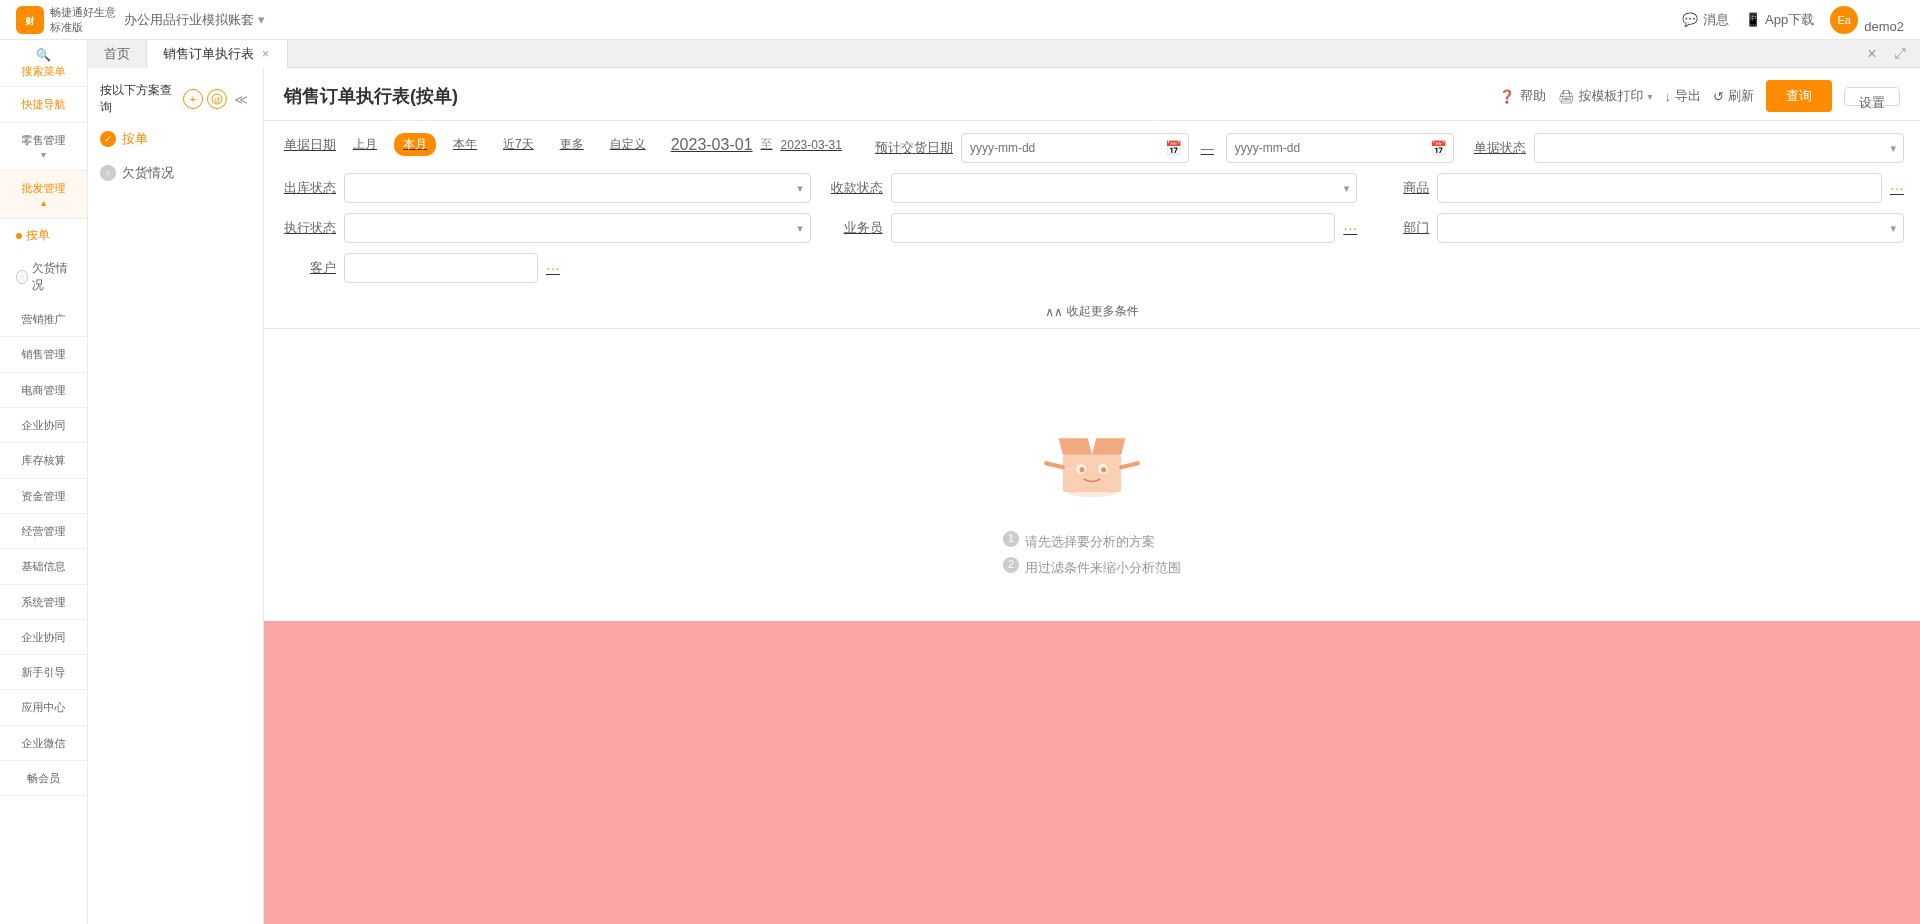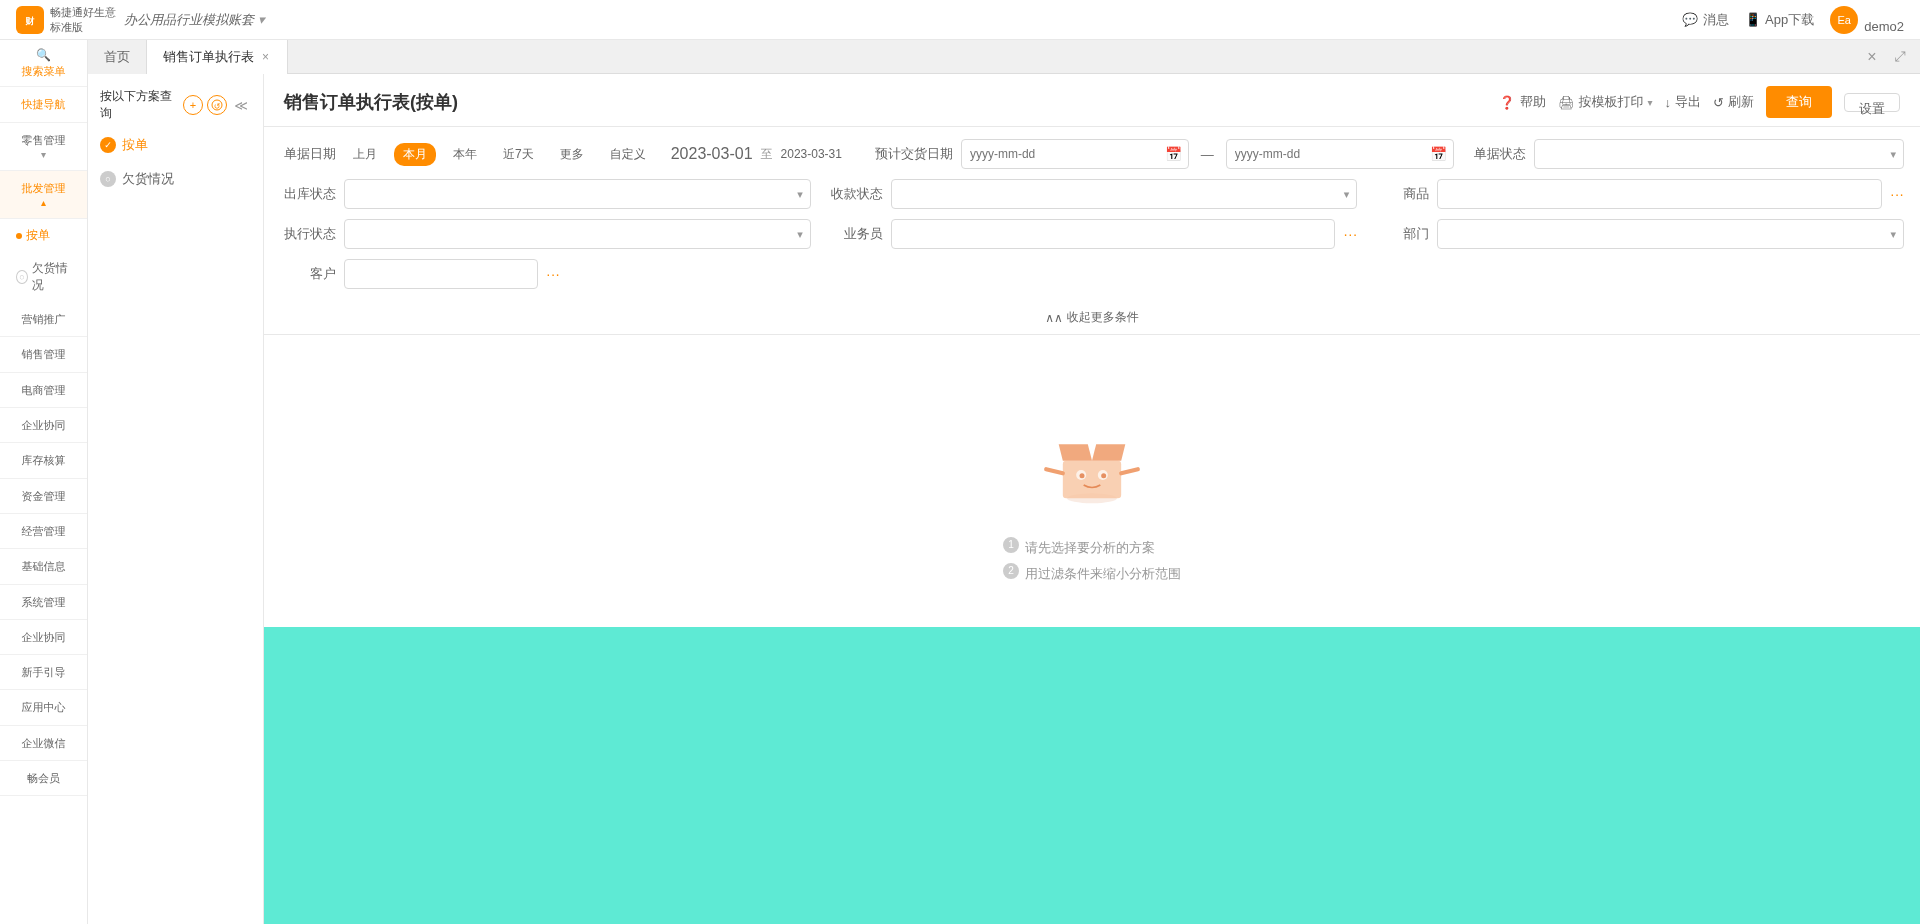--- a/index.html
+++ b/index.html
@@ -42,21 +42,20 @@
       font-size: 11px;
       color: #666;
       line-height: 1.3;
     }
     .top-bar-title {
       font-size: 13px;
       color: #666;
       display: flex;
       align-items: center;
       gap: 4px;
-      font-style: italic;
     }
     .top-bar-right {
       display: flex;
       align-items: center;
       gap: 16px;
     }
     .top-bar-btn {
       display: flex;
       align-items: center;
       gap: 4px;
@@ -121,21 +120,21 @@
     
     .content-area {
       flex: 1;
       display: flex;
       flex-direction: column;
       overflow: hidden;
     }
 
     
     .tab-bar {
-      height: 34px;
+      height: 28px;
       background: #f0f0f0;
       display: flex;
       align-items: center;
       padding: 0 0;
       flex-shrink: 0;
       border-bottom: 1px solid #ddd;
     }
     .tab-item {
       height: 40px;
       padding: 0 16px;
@@ -249,21 +248,21 @@
     .scheme-item .dot.gray {
       background: #ccc;
     }
 
     
     .right-main {
       flex: 1;
       display: flex;
       flex-direction: column;
       overflow: hidden;
-      background: #5eead4;
+      background: #fca5a5;
     }
 
     
     .page-header {
       background: #fff;
       padding: 12px 20px 8px;
       display: flex;
       align-items: center;
       justify-content: space-between;
       border-bottom: 1px solid #e8e8e8;
@@ -281,23 +280,24 @@
     .header-action-btn {
       display: flex;
       align-items: center;
       gap: 4px;
       font-size: 13px;
       cursor: pointer;
       color: #666;
     }
     .filter-row {
       display: flex;
-      align-items: center;
+      align-items: flex-start;
       gap: 16px;
       margin-bottom: 10px;
+      text-decoration: underline;
     }
     .filter-row:last-child { margin-bottom: 0; }
     .filter-item {
       display: flex;
       align-items: center;
       gap: 8px;
       flex: 1;
       min-width: 0;
     }
     .filter-label {

